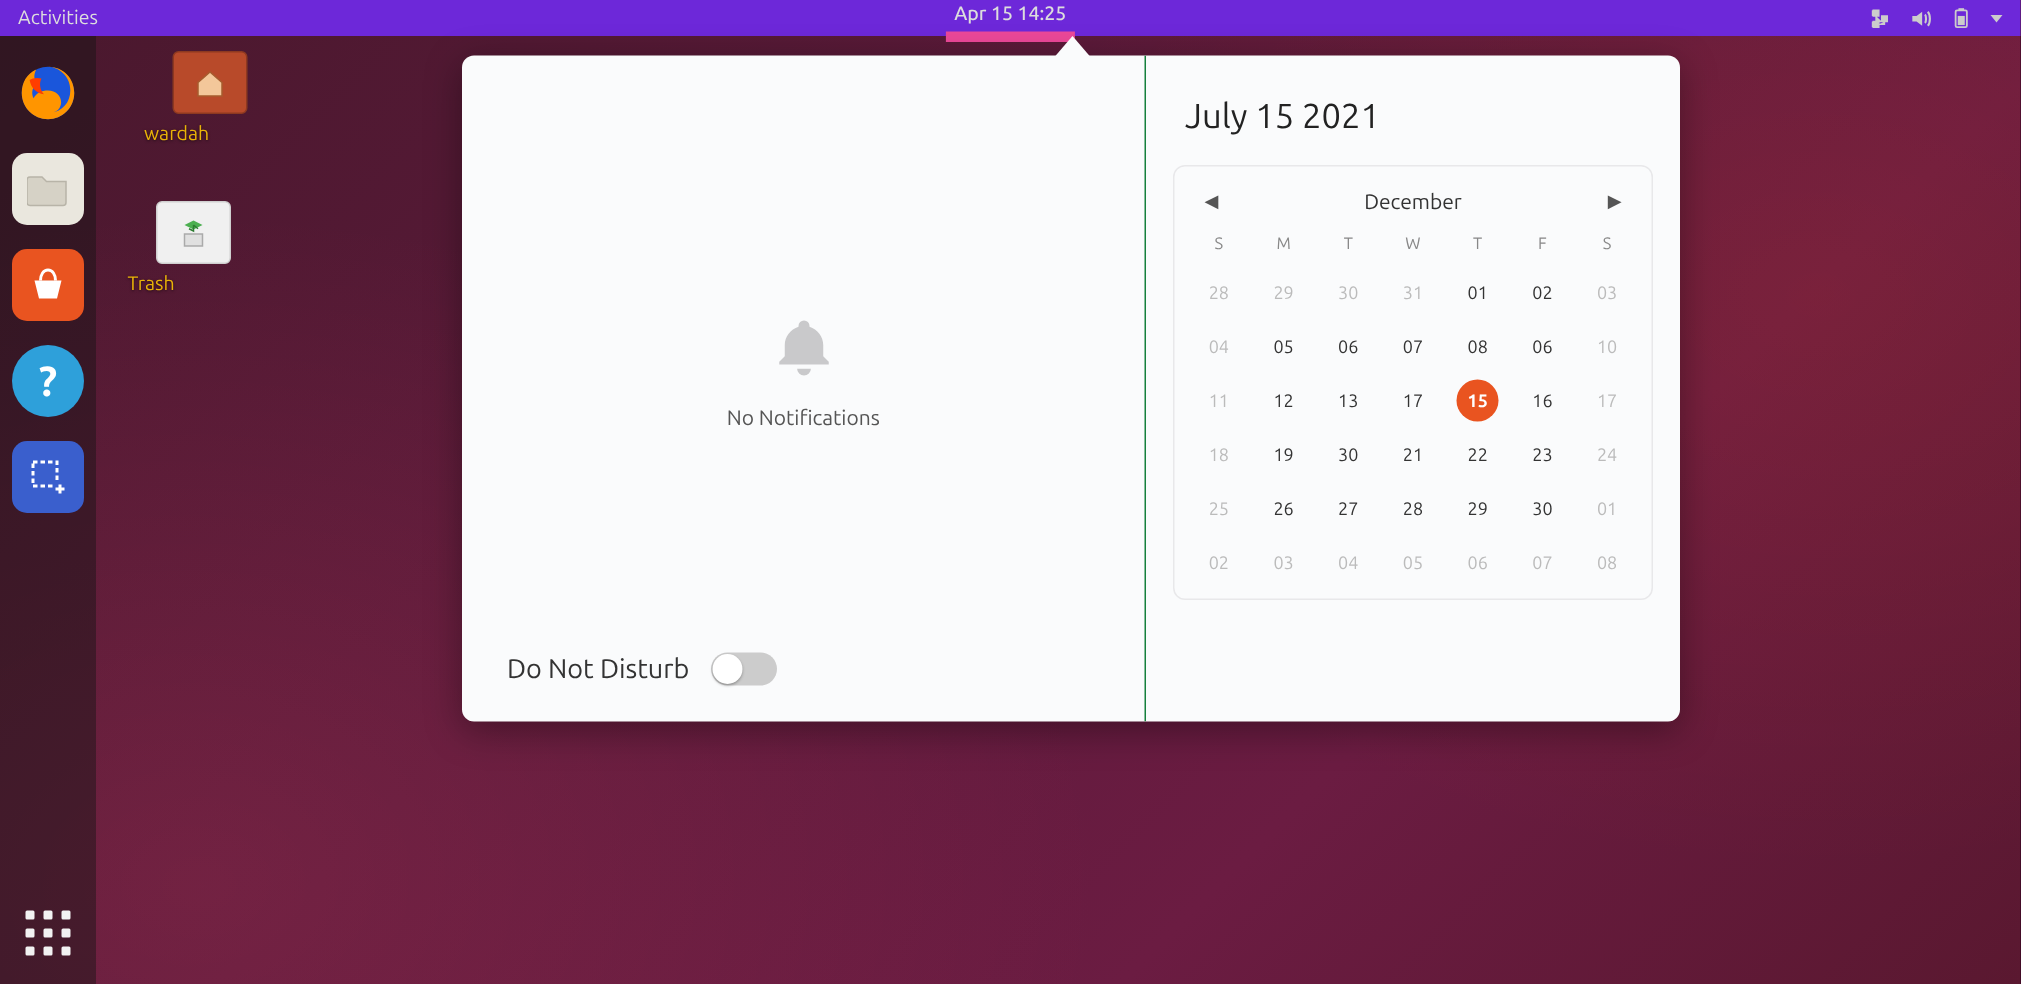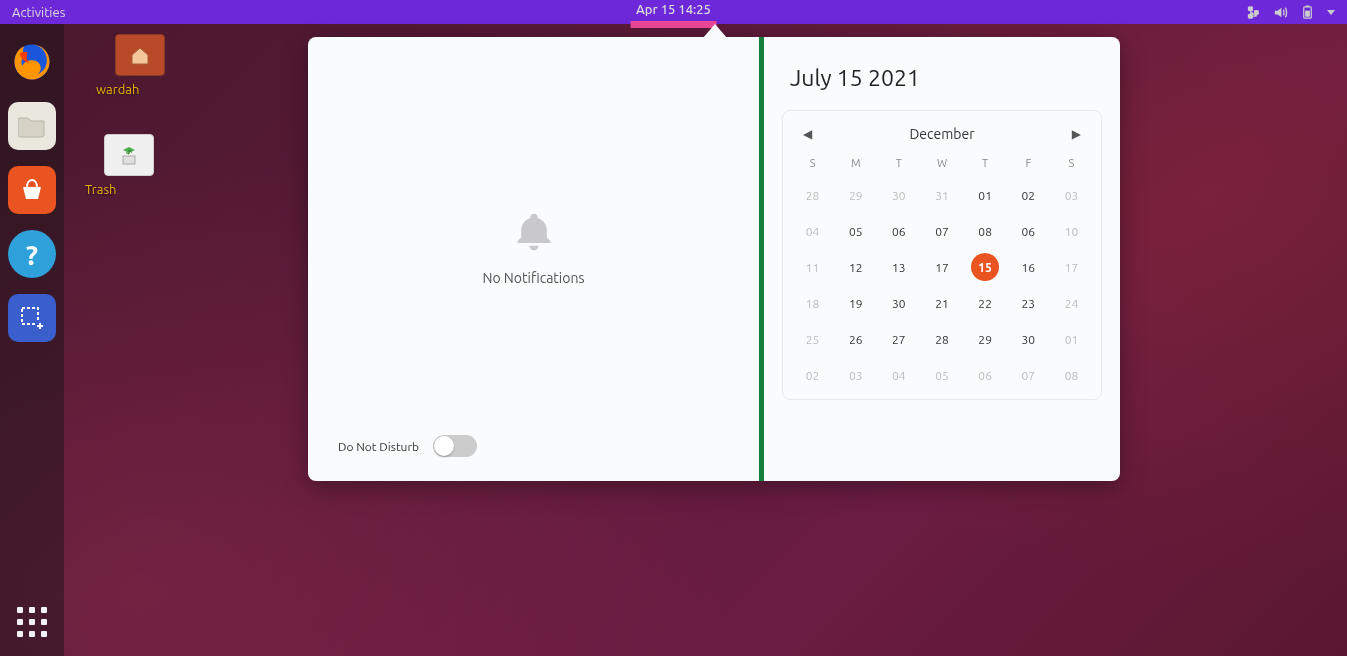--- a/index.html
+++ b/index.html
@@ -139,41 +139,41 @@
     width: 812px;
     height: 444px;
     background: #fafbfc;
     border-radius: 8px;
     box-shadow: 0 6px 24px rgba(0,0,0,.35);
     display: flex;
     overflow: hidden;
   }
   .notif-pane {
     flex: 1;
-    border-right: 5px solid #15803d;
+    border-right: 1px solid #15803d;
     display: flex;
     flex-direction: column;
     padding: 24px 30px;
   }
   .notif-body {
     flex: 1;
     display: flex;
     flex-direction: column;
     align-items: center;
     justify-content: center;
     color: #888;
   }
   .notif-body svg { margin-bottom: 16px; }
   .notif-body .msg { color:#555; font-size:14px; }
   .dnd-row {
     display: flex;
     align-items: center;
     gap: 14px;
     color:#333;
-    font-size:12px;
+    font-size:18px;
   }
   .toggle {
     width: 44px; height: 22px;
     border-radius: 11px;
     background:#ccc;
     position: relative;
     cursor: pointer;
   }
   .toggle .knob {
     position: absolute; top:1px; left:1px;

